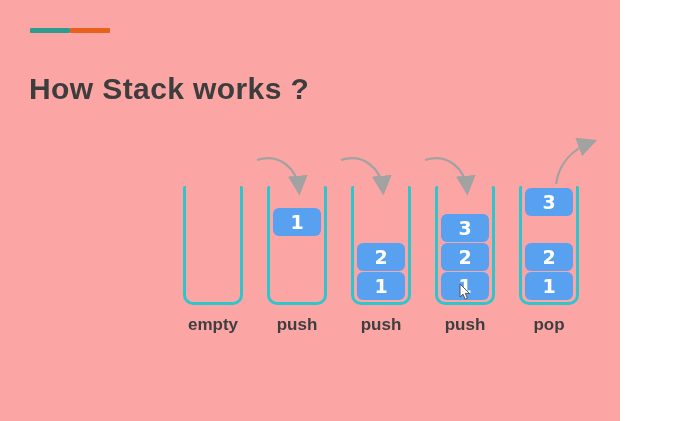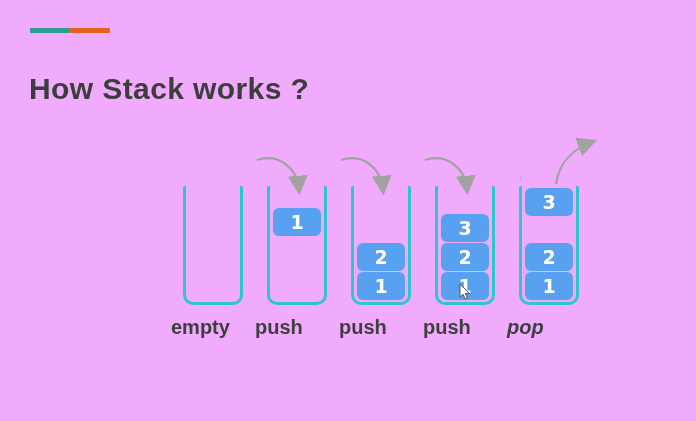--- a/index.html
+++ b/index.html
@@ -1,22 +1,22 @@
 <!DOCTYPE html>
 <html><head>
 <meta charset="utf-8">
 <style>
   html, body { margin: 0; padding: 0; }
   body { font-family: "Liberation Sans", sans-serif; }
 
   .slide {
     position: relative;
-    width: 696px;
+    width: 620px;
     height: 421px;
-    background: #f0abfc;
+    background: #fca5a5;
     overflow: hidden;
   }
 
   .dash { position: absolute; top: 28px; height: 5px; width: 40px; border-radius: 1px; }
   .dash.teal   { left: 30px; background: #2a9d8f; }
   .dash.orange { left: 70px; background: #e8611c; }
 
   .title {
     position: absolute;
     left: 29px; top: 52px;
@@ -60,30 +60,31 @@
   .slot1 { top: 86px; }  
   .slot2 { top: 57px; }
   .slot3 { top: 28px; }
   .float-top { top: 22px; }  
   .popping   { top: 2px; }   
 
   .stage-label {
     position: absolute;
     top: 315px;
     width: 84px;
-    font-size: 20px;
+    text-align: center;
+    font-size: 17px;
     font-weight: bold;
     color: #3f3f3f;
     line-height: 1.2;
   }
   .lbl1 { left: 171px; }
   .lbl2 { left: 255px; }
   .lbl3 { left: 339px; }
   .lbl4 { left: 423px; }
-  .lbl5 { left: 507px; font-style: italic; }
+  .lbl5 { left: 507px; }
 
   .arrow-layer, .cursor-layer {
     position: absolute;
     left: 0; top: 0;
     pointer-events: none;
   }
 </style>
 </head>
 <body>
 

